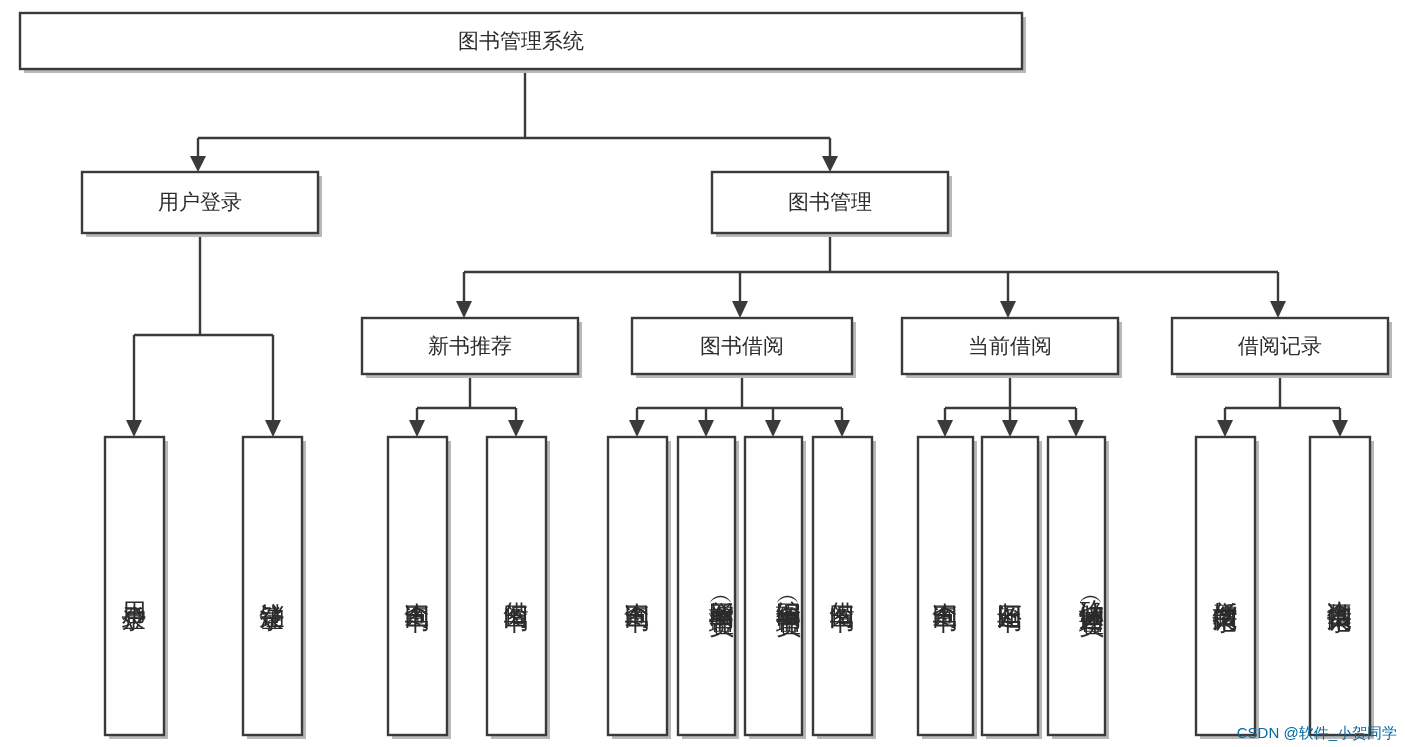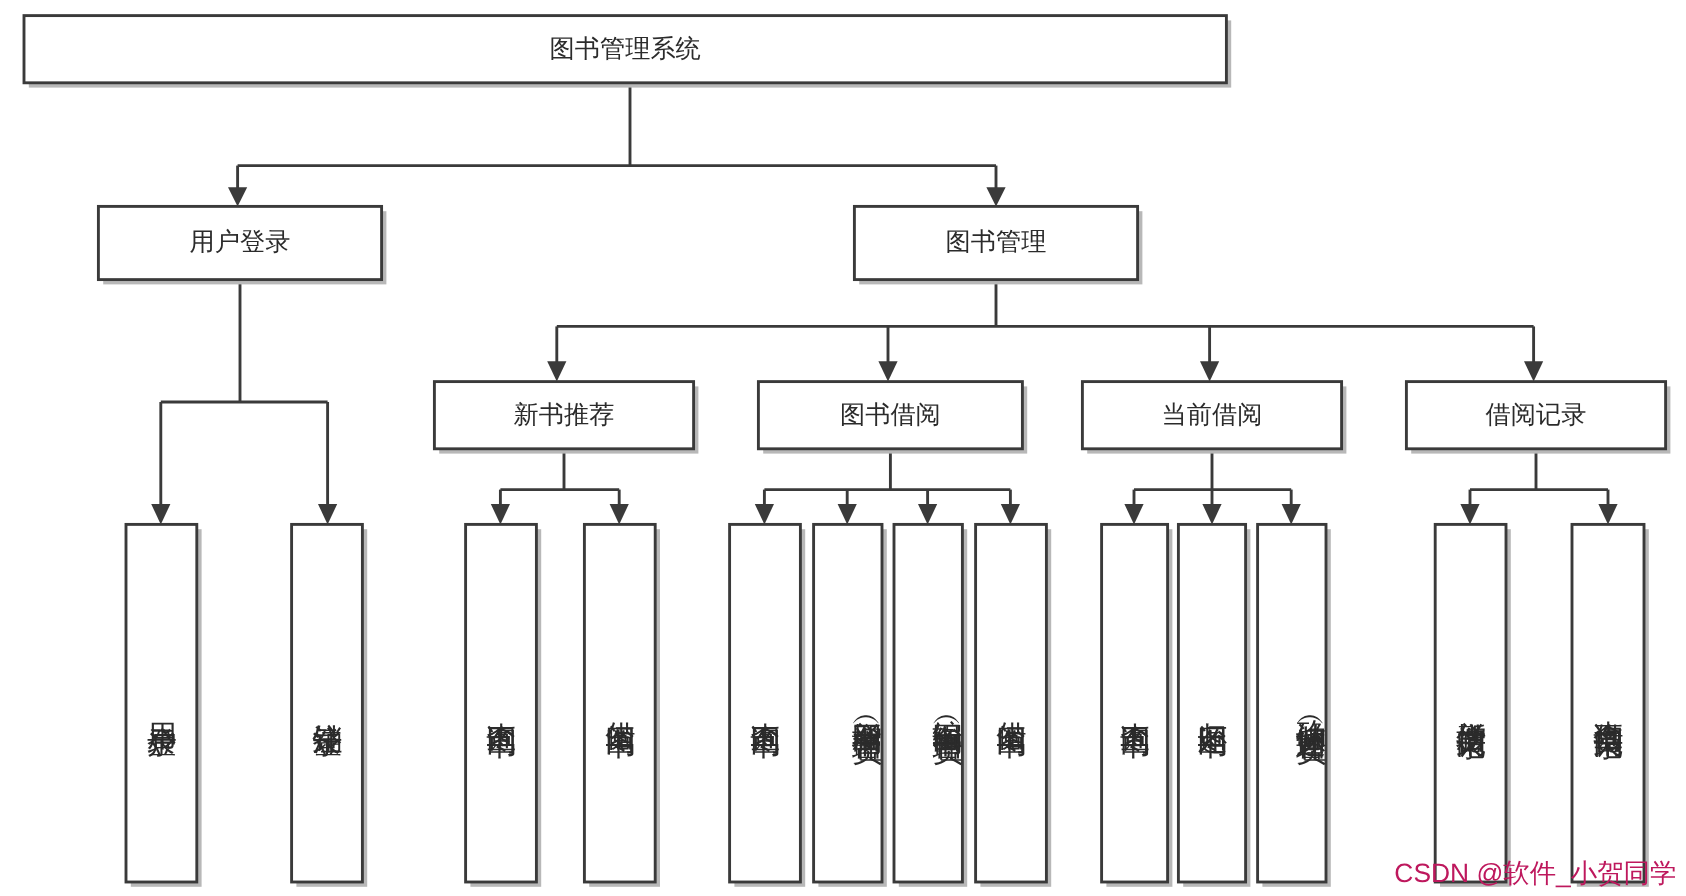--- a/index.html
+++ b/index.html
@@ -63,22 +63,22 @@
     align-items: center;
     justify-content: center;
     white-space: nowrap;
     pointer-events: none;
   }
   #watermark {
     position: absolute;
     right: 8px;
     bottom: 4px;
     font-family: "Liberation Sans", "DejaVu Sans", sans-serif;
-    font-size: 22px;
-    color: #be185d;
+    font-size: 15px;
+    color: #0369a1;
     white-space: nowrap;
   }
 </style>
 </head>
 <body>
 
 <div id="diagram-root">
 
   <svg id="tree-svg" viewBox="0 0 1405 747">
 

